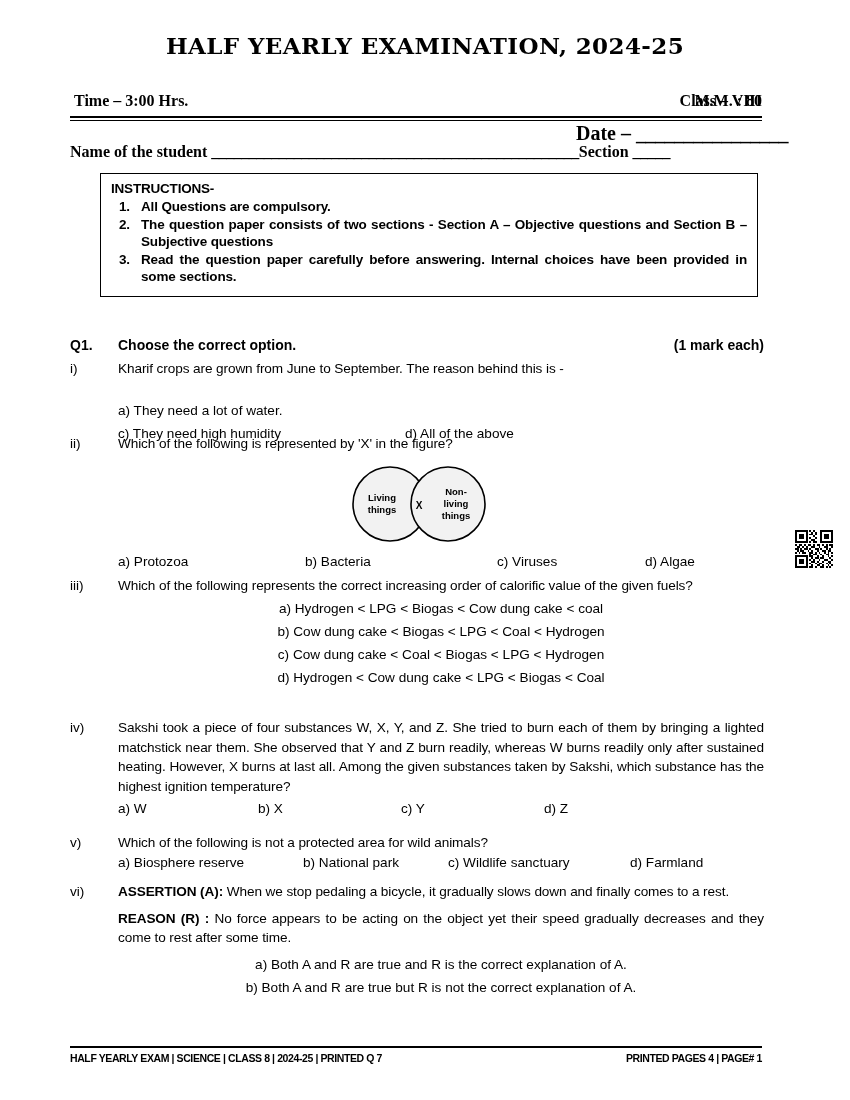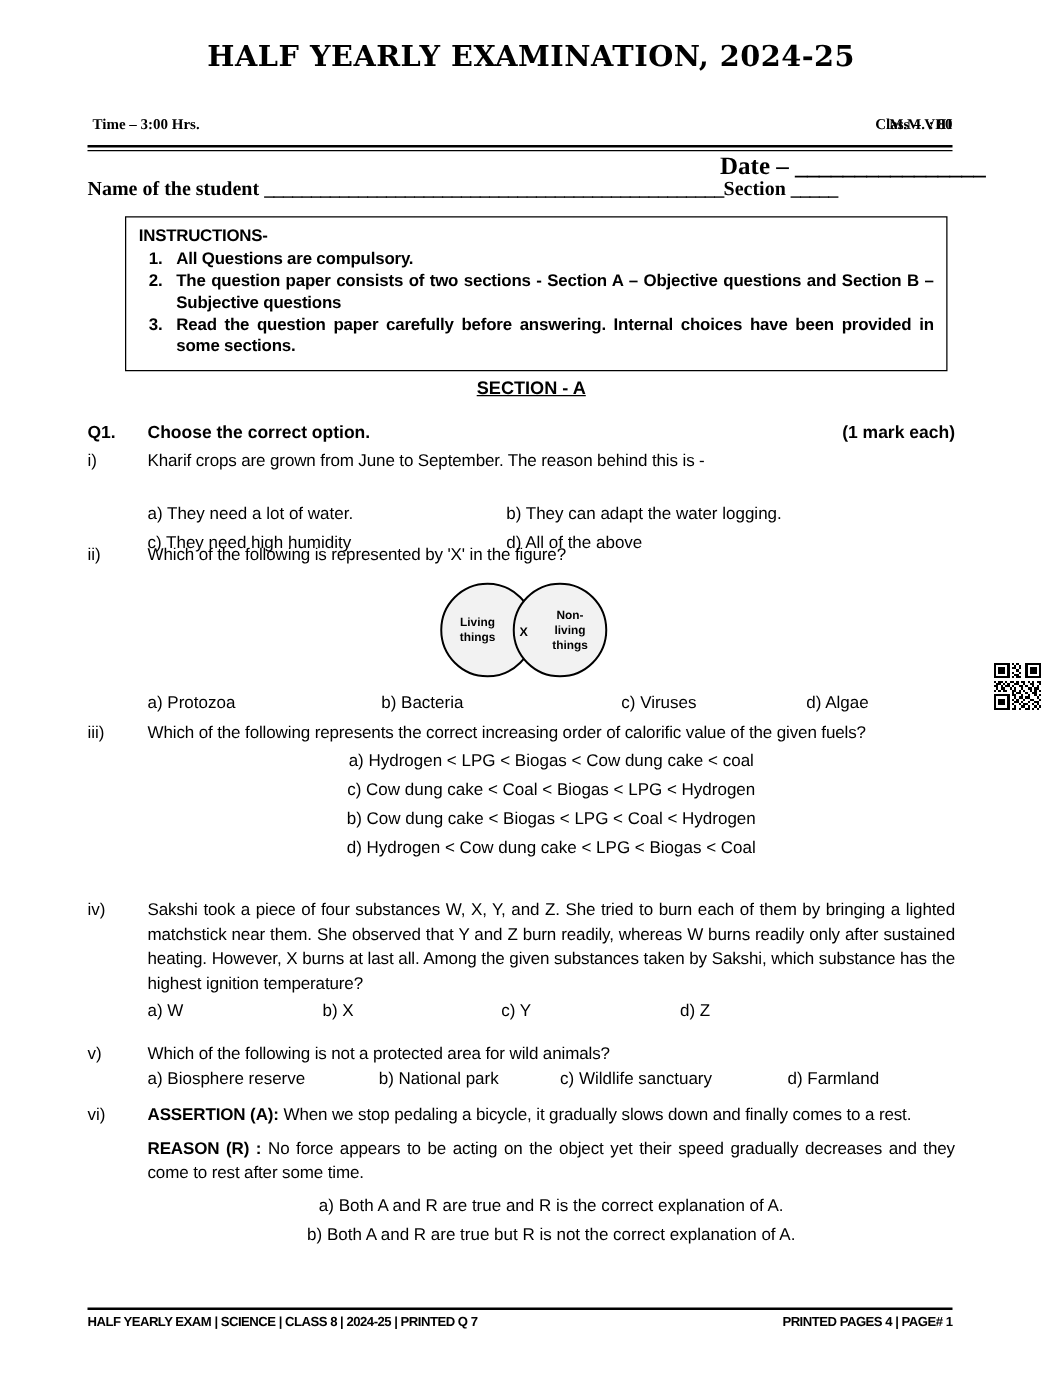--- a/index.html
+++ b/index.html
@@ -43,21 +43,21 @@
     font-weight: bold;
     font-size: 17px;
   }
   .meta-row {
     position: absolute;
     left: 70px; top: 92px;
     width: 692px;
     height: 20px;
     font-family: "Liberation Serif", serif;
     font-weight: bold;
-    font-size: 12px;
+    font-size: 16px;
   }
   .meta-time { position: absolute; left: 4px; top: 0; }
   .meta-class { position: absolute; left: 0; top: 0; width: 692px; text-align: right; }
   .meta-mm { position: absolute; right: 0; top: 0; }
 
   .rule-double {
     position: absolute;
     left: 70px;
     width: 692px;
     border-top: 2px solid #000;
@@ -245,35 +245,33 @@
         <span class="instr-num">2.</span>
         <span>The question paper consists of two sections - Section A – Objective questions and Section B – Subjective questions</span>
       </li>
       <li class="instr-item">
         <span class="instr-num">3.</span>
         <span>Read the question paper carefully before answering. Internal choices have been provided in some sections.</span>
       </li>
     </ul>
   </div>
 
-  <div class="section-head"><span>SECTION - A</span></div>
 
   <div class="q-head">
     <span class="qnum">Q1.</span>
     <span class="qtext">Choose the correct option.</span>
     <span class="qmarks">(1 mark each)</span>
   </div>
 
   <div class="item" style="top:359px;">
     <span class="rn">i)</span>
     <div class="body">
       <div class="stem-nj">Kharif crops are grown from June to September. The reason behind this is -</div>
       <div class="opt-row" style="height:23px;margin-top:22px;">
         <span class="opt" style="left:0;">a) They need a lot of water.</span>
-        <span class="opt" style="left:287px;">b) They can adapt the water logging.</span>
       </div>
       <div class="opt-row" style="height:23px;">
         <span class="opt" style="left:0;">c) They need high humidity</span>
         <span class="opt" style="left:287px;">d) All of the above</span>
       </div>
     </div>
   </div>
 
   <div class="item" style="top:434px;">
     <span class="rn">ii)</span>
@@ -417,22 +415,22 @@
       </div>
     </div>
   </div>
 
   <div class="item" style="top:576px;">
     <span class="rn">iii)</span>
     <div class="body">
       <div class="stem">Which of the following represents the correct increasing order of calorific value of the given fuels?</div>
       <div class="opt-stack" style="margin-top:3px;">
         <div>a)  Hydrogen &lt; LPG &lt; Biogas &lt; Cow dung cake &lt; coal</div>
+        <div>b)  Cow dung cake &lt; Biogas &lt; LPG &lt; Coal &lt; Hydrogen</div>
         <div>c)  Cow dung cake &lt; Coal &lt; Biogas &lt; LPG &lt; Hydrogen</div>
-        <div>b)  Cow dung cake &lt; Biogas &lt; LPG &lt; Coal &lt; Hydrogen</div>
         <div>d)  Hydrogen &lt; Cow dung cake &lt; LPG &lt; Biogas &lt; Coal</div>
       </div>
     </div>
   </div>
 
   <div class="item" style="top:718px;">
     <span class="rn">iv)</span>
     <div class="body">
       <div class="stem">Sakshi took a piece of four substances W, X, Y, and Z. She tried to burn each of them by bringing a lighted matchstick near them. She observed that Y and Z burn readily, whereas W burns readily only after sustained heating. However, X burns at last all. Among the given substances taken by Sakshi, which substance has the highest ignition temperature?</div>
       <div class="opt-row" style="height:23px;margin-top:3px;">

